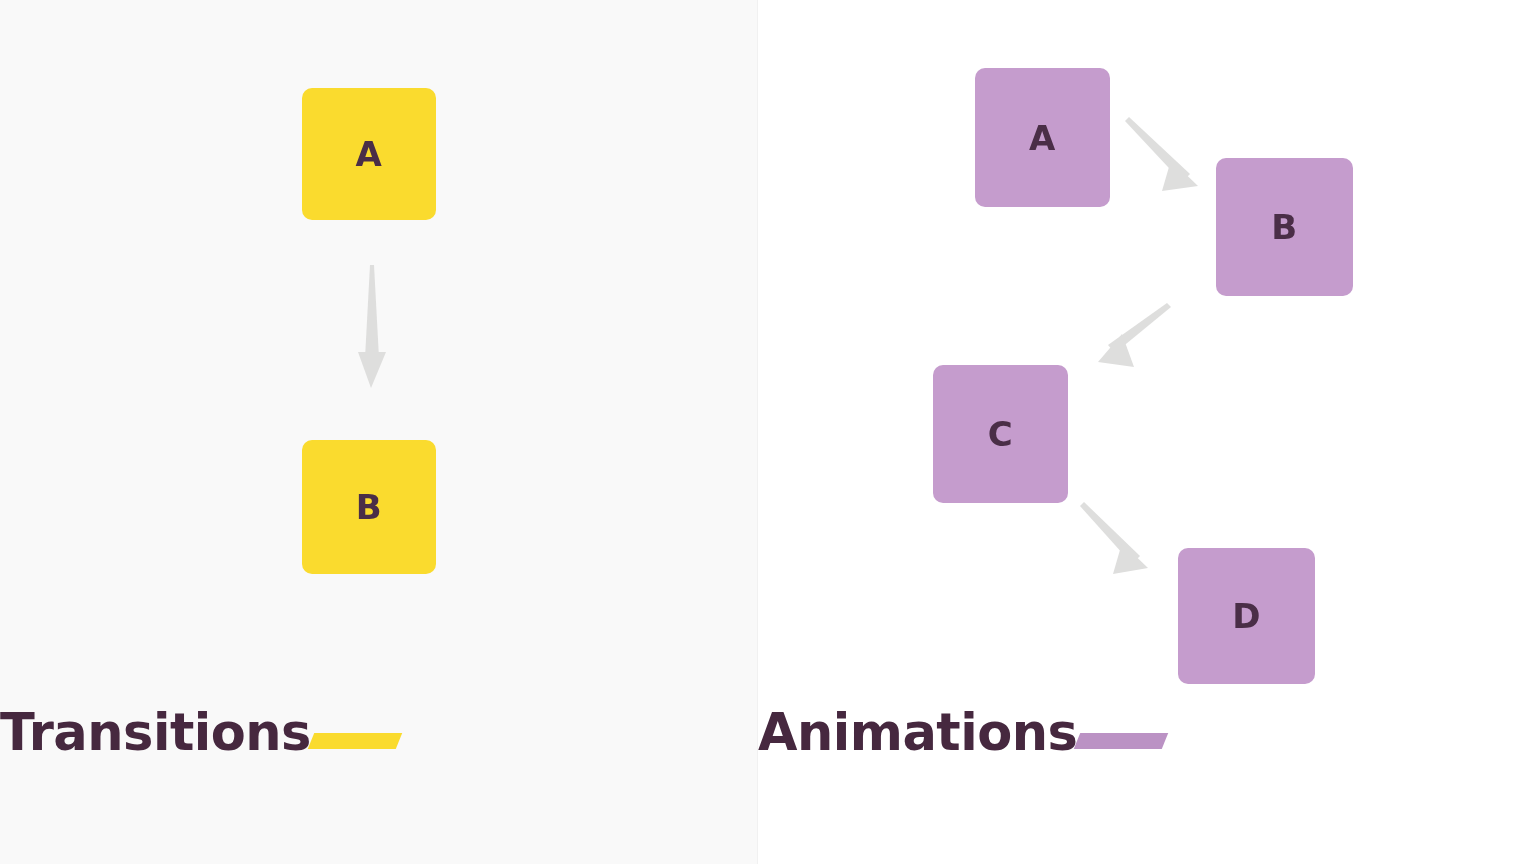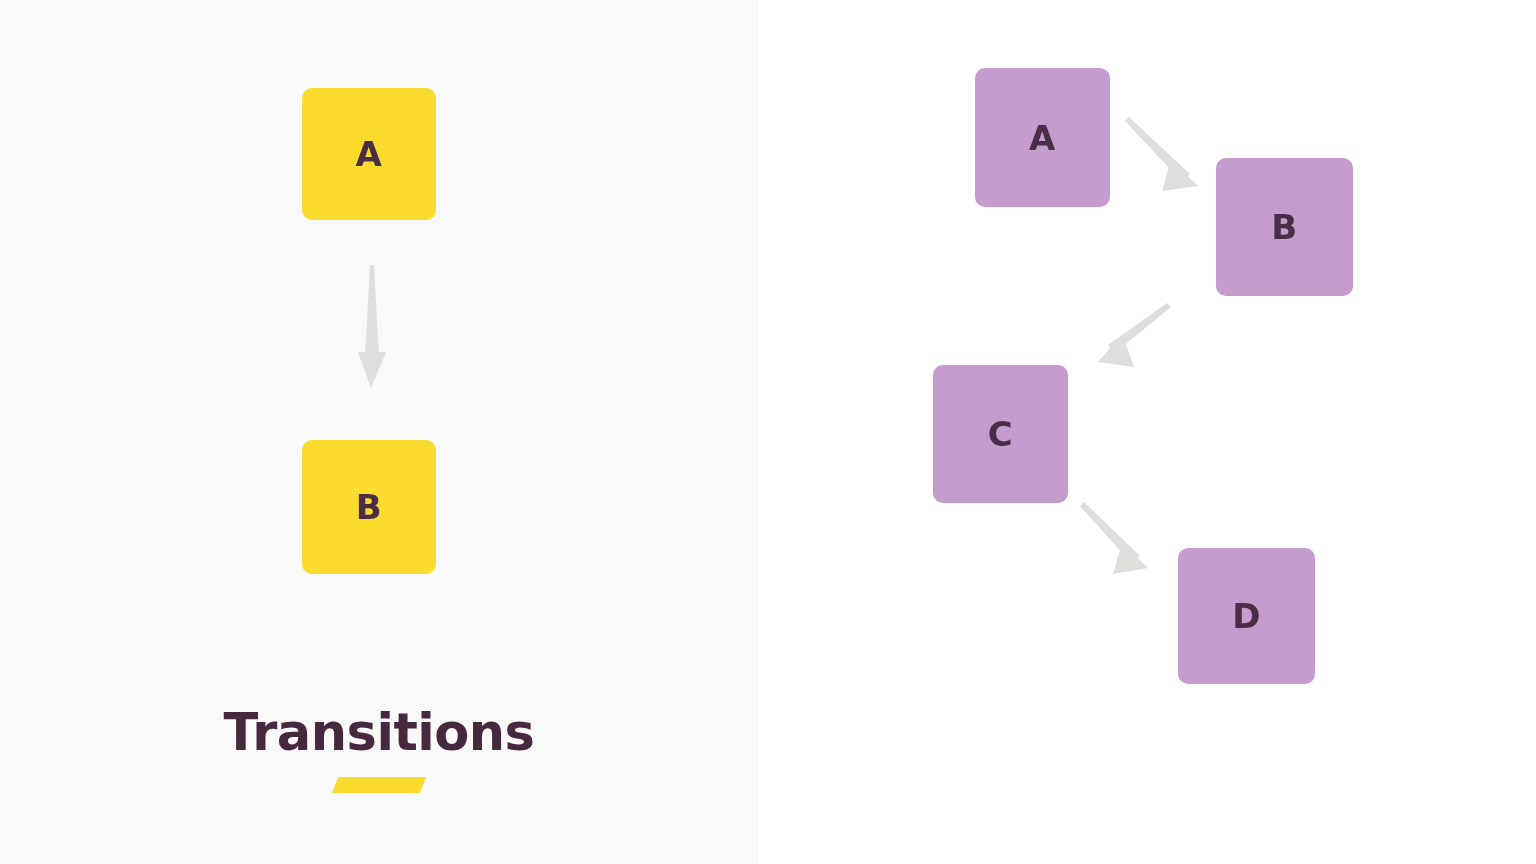--- a/index.html
+++ b/index.html
@@ -83,21 +83,21 @@
     overflow: visible;
   }
 
   
   .caption-block {
     position: absolute;
     left: 0;
     top: 706px;
     width: 100%;
     display: flex;
-    flex-direction: column;
+    flex-direction: row;
     align-items: center;
   }
   .caption-title {
     font-family: "DejaVu Sans", sans-serif;
     font-size: 51px;
     font-weight: 700;
     color: #46283f;
     letter-spacing: -0.5px;
     line-height: 1.05;
     white-space: nowrap;
@@ -171,17 +171,21 @@
 
       <div class="node node-purple" style="left:175px; top:365px; width:135px; height:138px;">
         <span class="node-label">C</span>
       </div>
 
       <div class="node node-purple" style="left:420px; top:548px; width:137px; height:136px;">
         <span class="node-label">D</span>
       </div>
     </div>
 
+    <div class="caption-block">
+      <div class="caption-title">Animations</div>
+      <div class="caption-rule rule-purple"></div>
+    </div>
 
   </section>
 
   <div class="panel-divider"></div>
 </div>
 
 </body></html>

